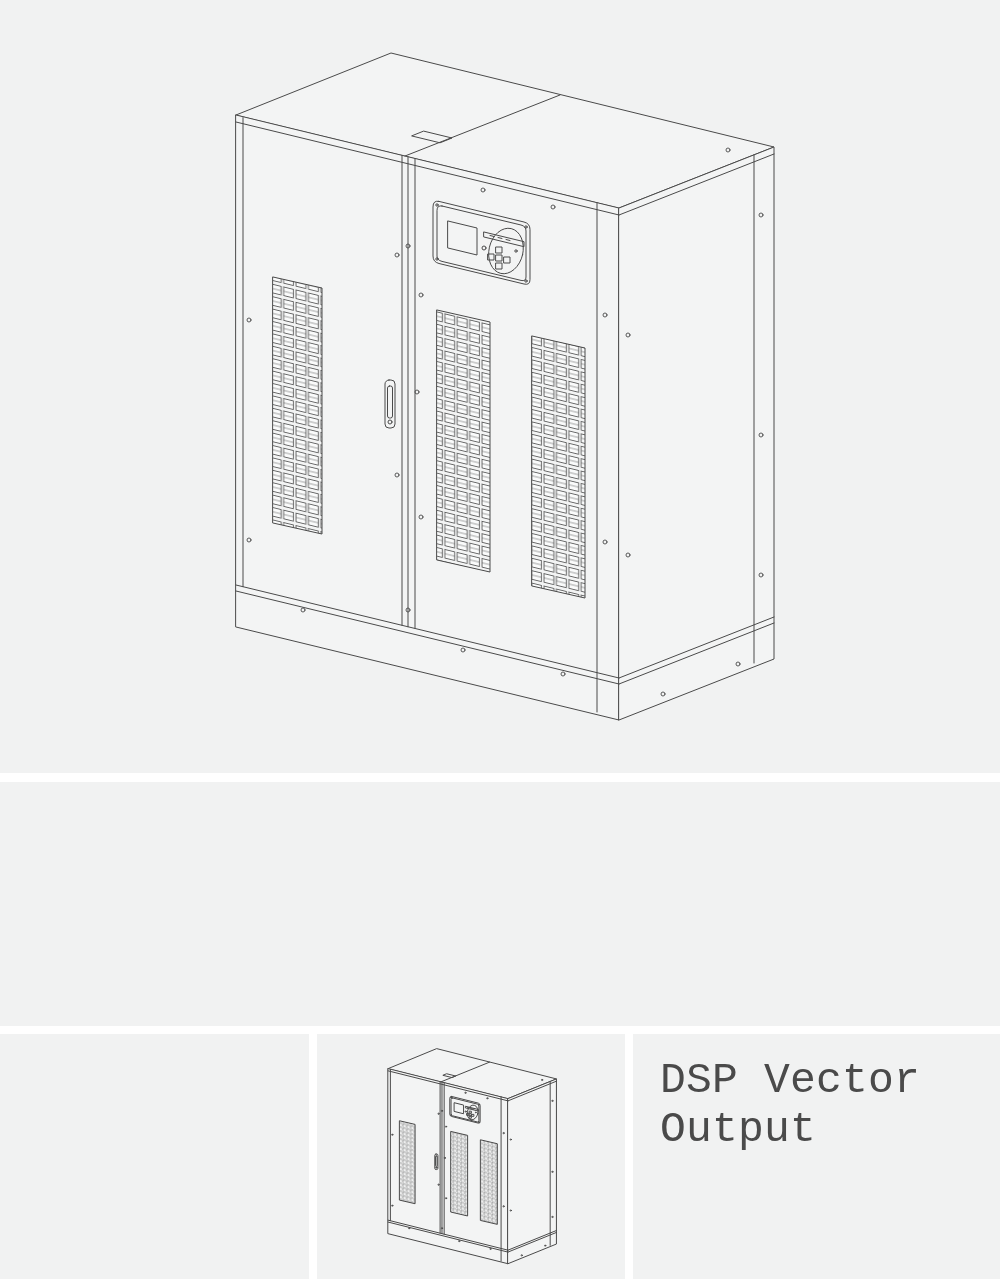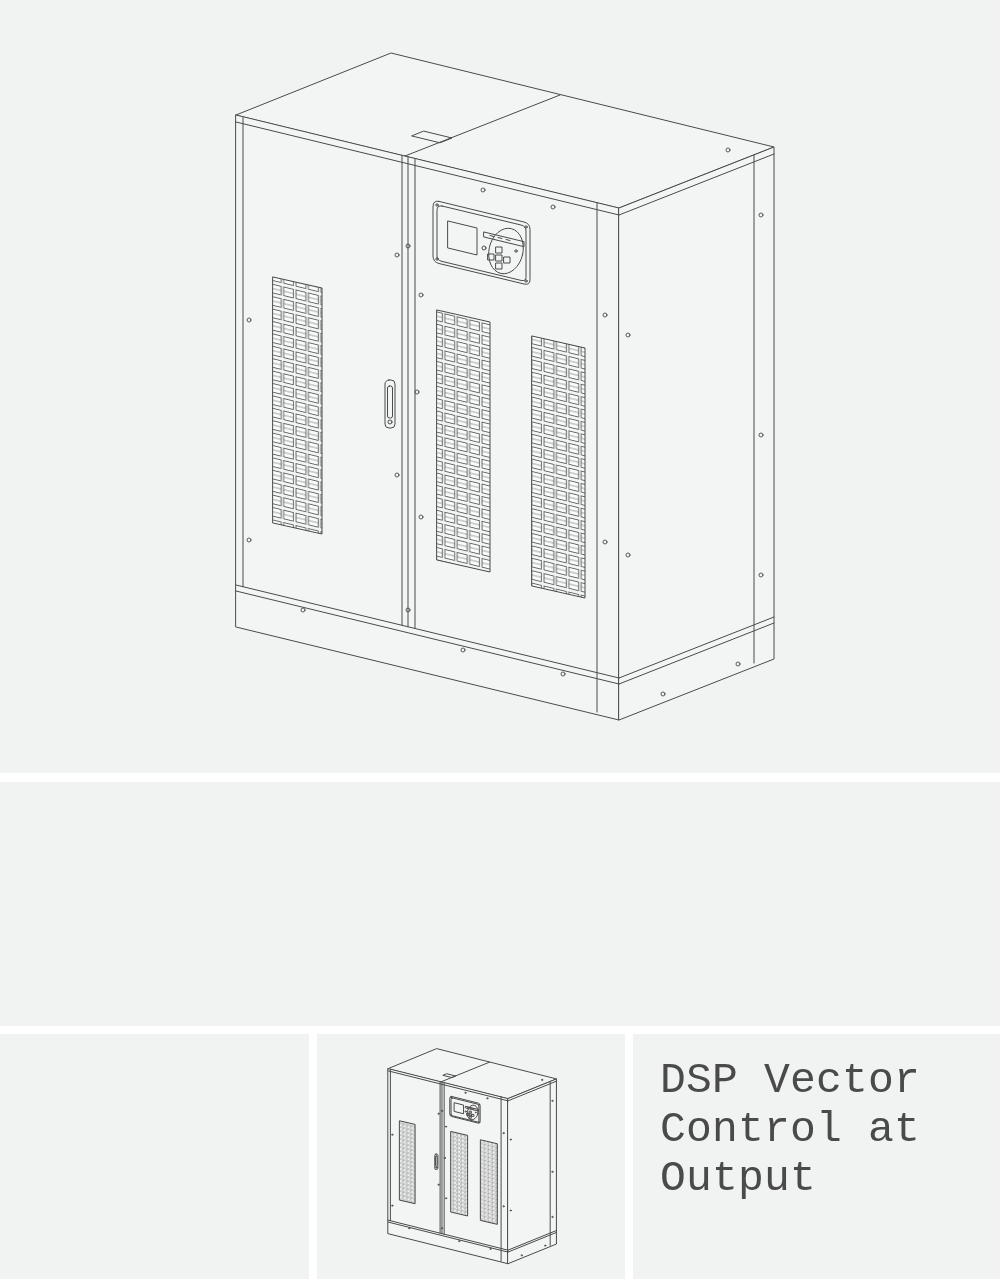--- a/index.html
+++ b/index.html
@@ -164,17 +164,16 @@
   </div>
 
   <div class="sec" id="panel-drawing"></div>
   <svg id="small-svg" viewBox="-4 -2 550 676" preserveAspectRatio="none">
     <use href="#cab"></use>
   </svg>
 
   <div class="sec" id="panel-dsp"></div>
   <div class="headline" id="hl-dsp">
     <span>DSP Vector</span>
-    <span>Control at</span>
     <span>Output</span>
   </div>
 
 </div>
 
 </body></html>

